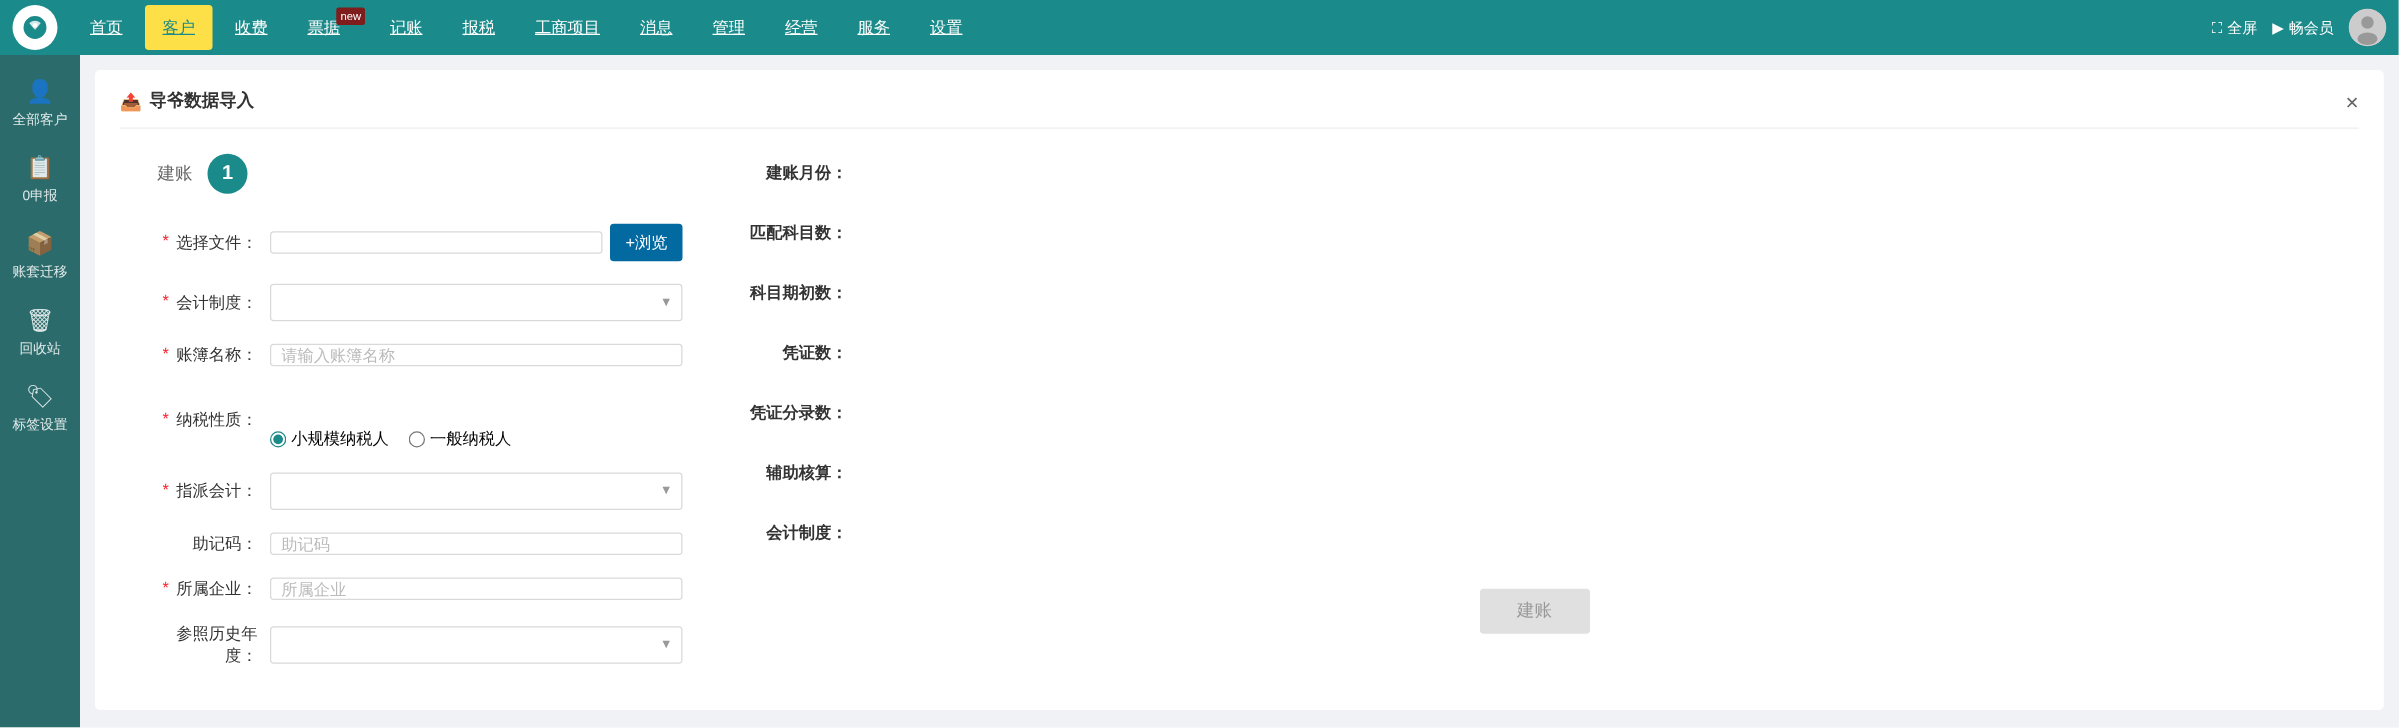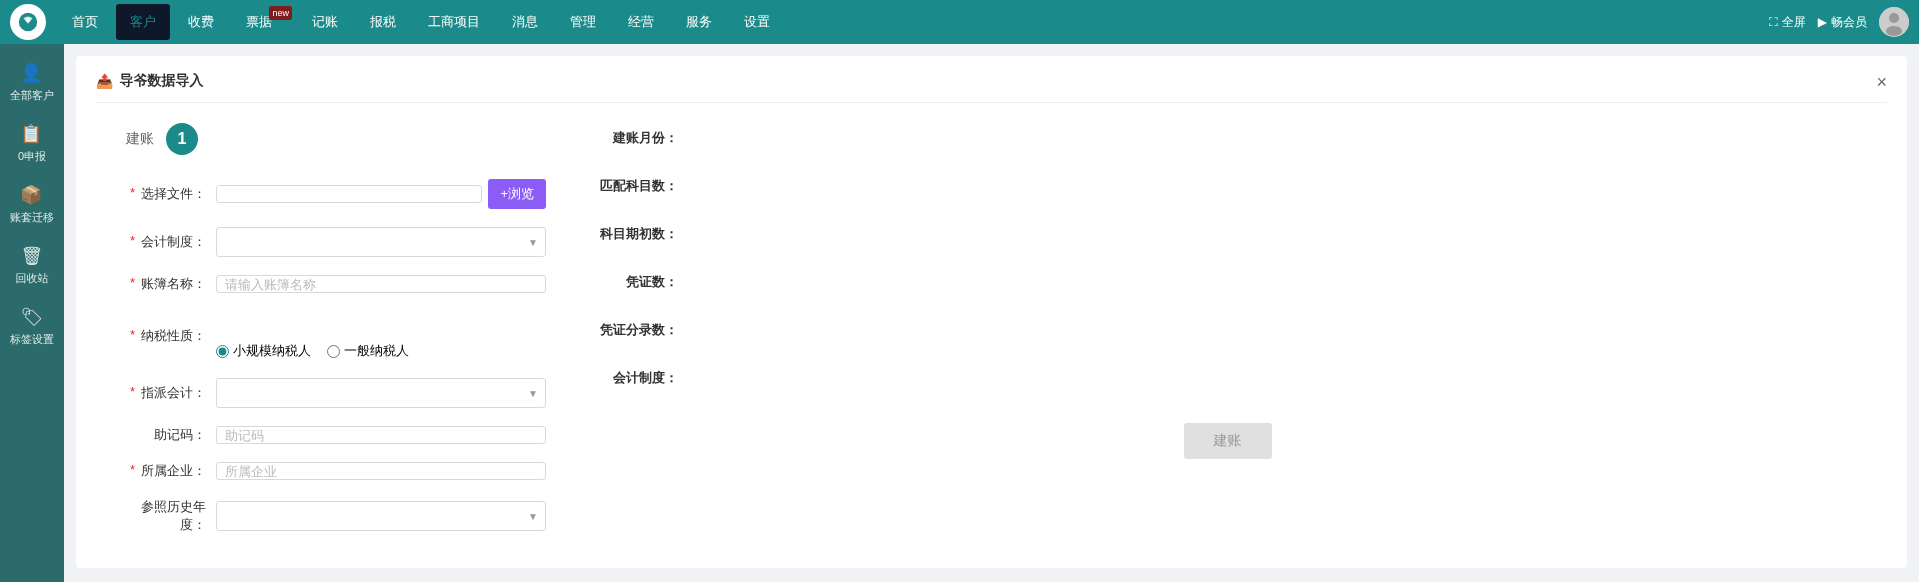--- a/index.html
+++ b/index.html
@@ -14,23 +14,23 @@
     .top-nav .logo {
       width: 36px; height: 36px; border-radius: 50%;
       background: #fff; display: flex; align-items: center; justify-content: center;
       margin-right: 12px; flex-shrink: 0;
     }
     .top-nav .logo svg { width: 22px; height: 22px; }
     .nav-items { display: flex; align-items: center; flex: 1; gap: 4px; }
     .nav-item {
       padding: 4px 14px; border-radius: 3px; cursor: pointer;
       color: #fff; font-size: 13px; white-space: nowrap;
-      position: relative; line-height: 28px;
-    }
-    .nav-item.active { background: #0f172a; color: #1a8a8a; }
+      position: relative; line-height: 28px; text-decoration: underline;
+    }
+    .nav-item.active { background: #fde047; color: #1a8a8a; }
     .nav-item .new-badge {
       position: absolute; top: 2px; right: 2px;
       background: #7f1d1d; color: #fff; font-size: 9px;
       padding: 0 3px; border-radius: 2px; line-height: 14px;
     }
     .nav-right {
       display: flex; align-items: center; gap: 12px; margin-left: auto;
     }
     .nav-right .icon-btn {
       color: #fff; font-size: 12px; cursor: pointer;
@@ -109,21 +109,21 @@
     .form-control {
       flex: 1; height: 18px; border: 1px solid #d9d9d9;
       border-radius: 3px; padding: 0 8px; font-size: 13px;
       color: #333; outline: none; background: #fff;
     }
     .form-control::placeholder { color: #bbb; }
 
     .file-row { display: flex; align-items: center; gap: 6px; }
     .file-input { flex: 1; }
     .browse-btn {
-      background: #8b5cf6; color: #fff; border: none;
+      background: #0369a1; color: #fff; border: none;
       height: 30px; padding: 0 12px; border-radius: 3px;
       font-size: 13px; cursor: pointer; white-space: nowrap;
     }
 
     .select-wrapper { position: relative; flex: 1; }
     .select-control {
       width: 100%; height: 30px; border: 1px solid #d9d9d9;
       border-radius: 3px; padding: 0 28px 0 8px; font-size: 13px;
       color: #333; outline: none; background: #fff;
       appearance: none; cursor: pointer;
@@ -327,20 +327,24 @@
           </div>
           <div class="form-row" style="margin-top:8px;">
             <div class="right-label">凭证数：</div>
             <div class="right-value"></div>
           </div>
           <div class="form-row">
             <div class="right-label">凭证分录数：</div>
             <div class="right-value"></div>
           </div>
           <div class="form-row">
+            <div class="right-label">辅助核算：</div>
+            <div class="right-value"></div>
+          </div>
+          <div class="form-row">
             <div class="right-label">会计制度：</div>
             <div class="right-value"></div>
           </div>
           <div style="margin-top:20px; display:flex; justify-content:center;">
             <button class="build-btn">建账</button>
           </div>
         </div>
       </div>
     </div>
   </div>

